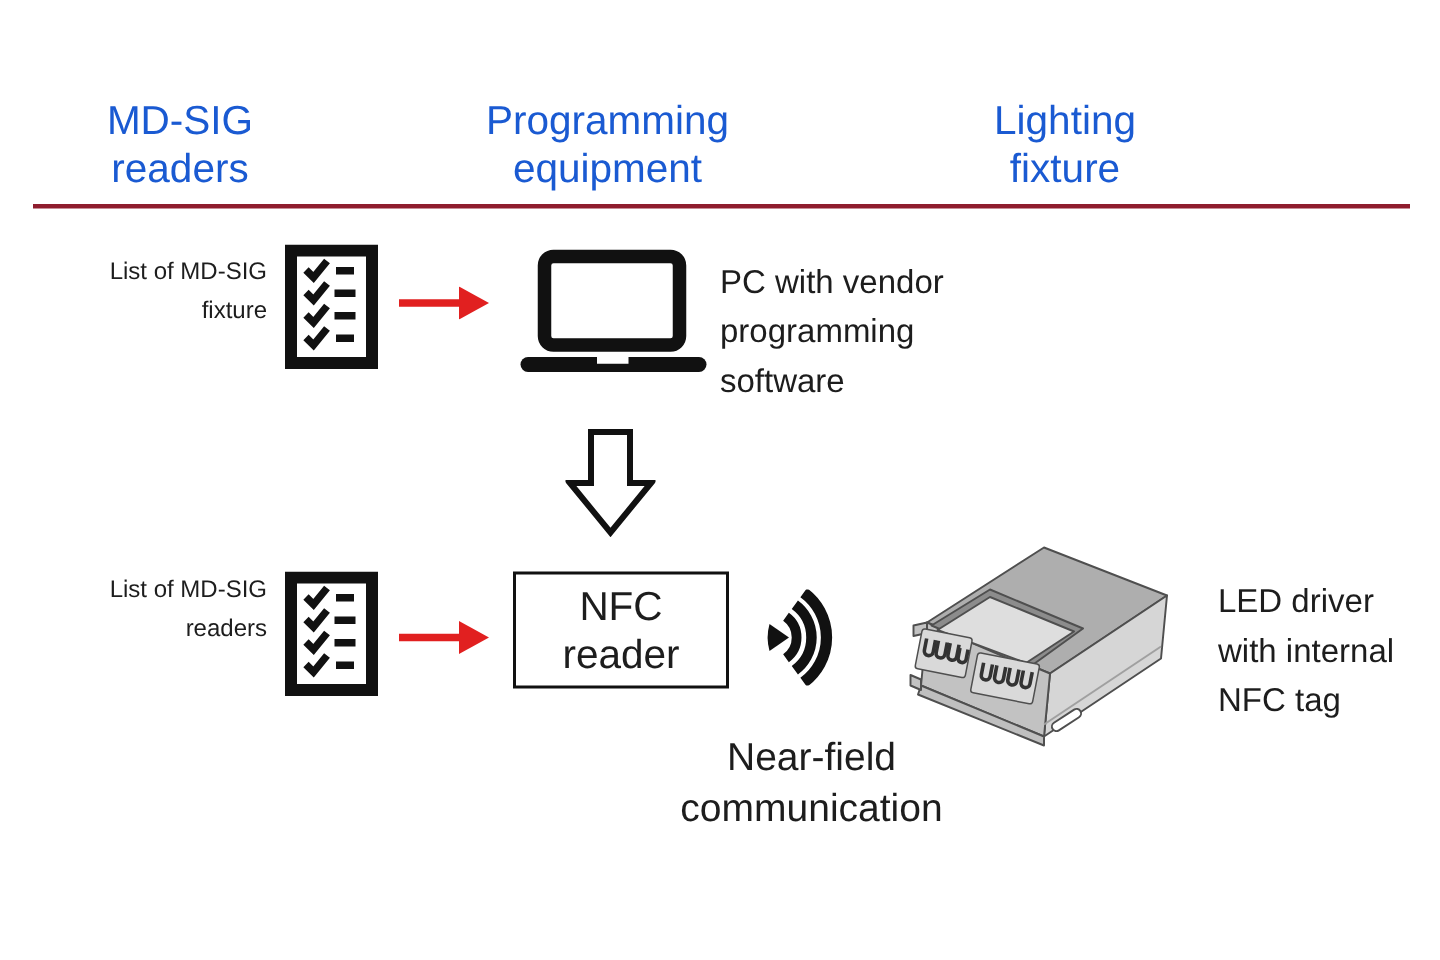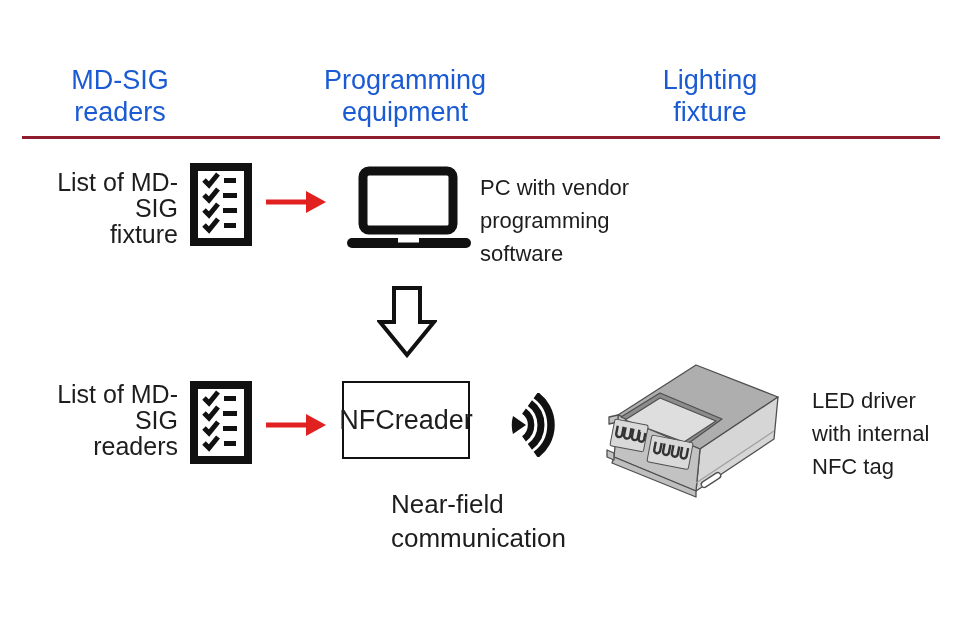--- a/index.html
+++ b/index.html
@@ -9,27 +9,27 @@
   }
   .abs{position:absolute;}
   .col-head{
     position:absolute;top:64px;text-align:center;
     color:var(--header-text,#1a5ad2);font-size:27px;line-height:32px;
   }
   .divider{
     position:absolute;left:22px;top:136px;width:918px;height:3px;
     background:var(--divider,#8f1d2e);
   }
-  .small-label{font-size:25px;line-height:26px;text-align:right;}
+  .small-label{font-size:16px;line-height:26px;text-align:right;}
   .body-label{font-size:22px;line-height:33px;text-align:left;}
-  .caption{font-size:26px;line-height:34px;text-align:left;}
+  .caption{font-size:26px;line-height:34px;text-align:center;}
   .nfc-box{
-    position:absolute;left:342px;top:381px;width:128px;height:78px;
+    position:absolute;left:342px;top:381px;width:144px;height:78px;
     border:2.5px solid #111;box-sizing:border-box;background:#fff;
-    display:flex;flex-direction:row;align-items:center;justify-content:center;
+    display:flex;flex-direction:column;align-items:center;justify-content:center;
     font-size:27px;line-height:32px;text-align:center;
   }
   svg{display:block;}
 </style>
 </head>
 <body>
 
 <div class="canvas">
 
   <div class="col-head" style="left:30px;width:180px;">

